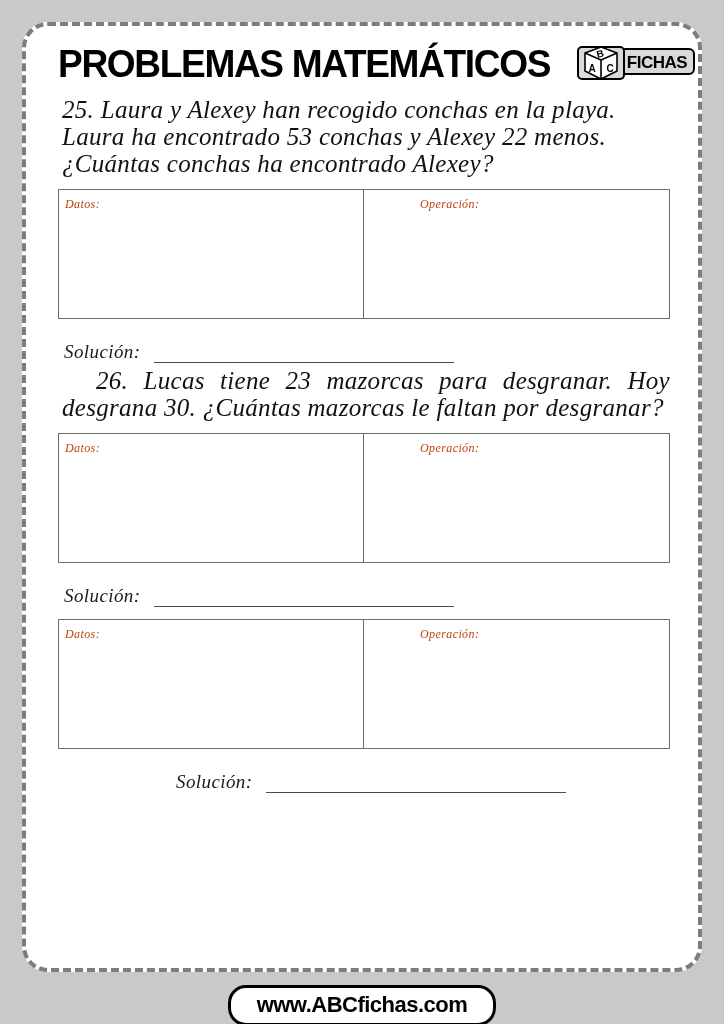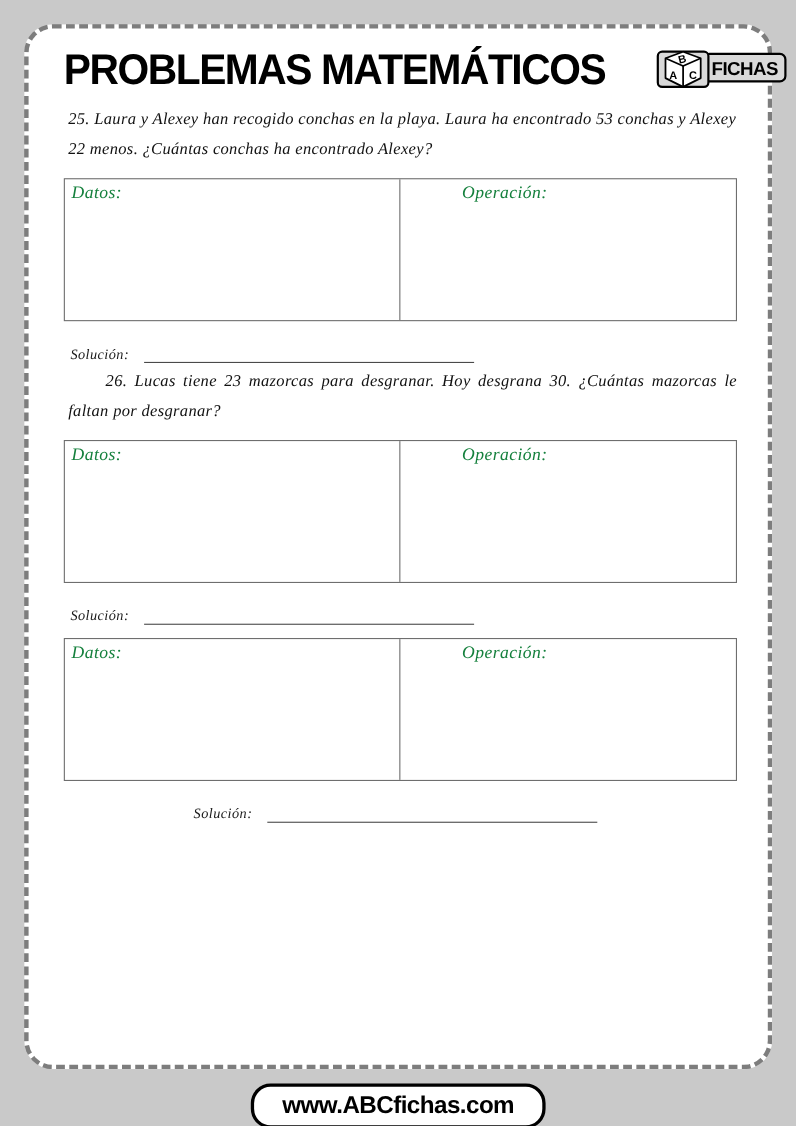--- a/index.html
+++ b/index.html
@@ -35,21 +35,20 @@
   }
 
   
   .header {
     display: flex;
     align-items: center;
     justify-content: space-between;
     height: 58px;
     padding: 0 6px 0 10px;
     box-sizing: border-box;
-    gap: 20px;
   }
   .title {
     font-family: "Liberation Sans", sans-serif;
     font-weight: bold;
     font-size: 39px;
     letter-spacing: -1.4px;
     color: #000;
     line-height: 1;
     transform: scaleX(0.95);
     transform-origin: left center;
@@ -64,21 +63,21 @@
     flex: 0 0 auto;
   }
   .logo svg { display: block; }
 
   
   .problem { margin-top: 4px; }
 
   .qtext {
     font-family: "Liberation Serif", "DejaVu Serif", serif;
     font-style: italic;
-    font-size: 15px;
+    font-size: 25px;
     line-height: 27px;
     color: #111;
     letter-spacing: 0.3px;
     margin: 0 6px 0 14px;
   }
   .qtext.justify {
     text-align: justify;
     text-align-last: left;
     text-indent: 34px;
   }
@@ -95,38 +94,38 @@
   .cell {
     box-sizing: border-box;
     padding: 4px 0 0 6px;
     position: relative;
   }
   .cell.datos { width: 50%; border-right: 1px solid #6e6e6e; }
   .cell.operacion { width: 50%; padding-left: 56px; }
   .cell-label {
     font-family: "Liberation Serif", "DejaVu Serif", serif;
     font-style: italic;
-    font-size: 16px;
-    color: #15803d;
+    font-size: 12px;
+    color: #c2410c;
     letter-spacing: 0.4px;
   }
 
   
   .solution {
     display: flex;
     align-items: flex-end;
     margin: 22px 6px 0 10px;
   }
   .solution.indent-1 { padding-left: 6px; }
   .solution.indent-2 { padding-left: 6px; }
   .solution.indent-3 { padding-left: 118px; }
   .sol-label {
     font-family: "Liberation Serif", "DejaVu Serif", serif;
     font-style: italic;
-    font-size: 13px;
+    font-size: 19px;
     color: #1a1a1a;
     letter-spacing: 0.4px;
     white-space: nowrap;
   }
   .sol-line {
     flex: 0 0 auto;
     width: 300px;
     border-bottom: 1.5px solid #4a4a4a;
     margin-left: 14px;
     height: 14px;

